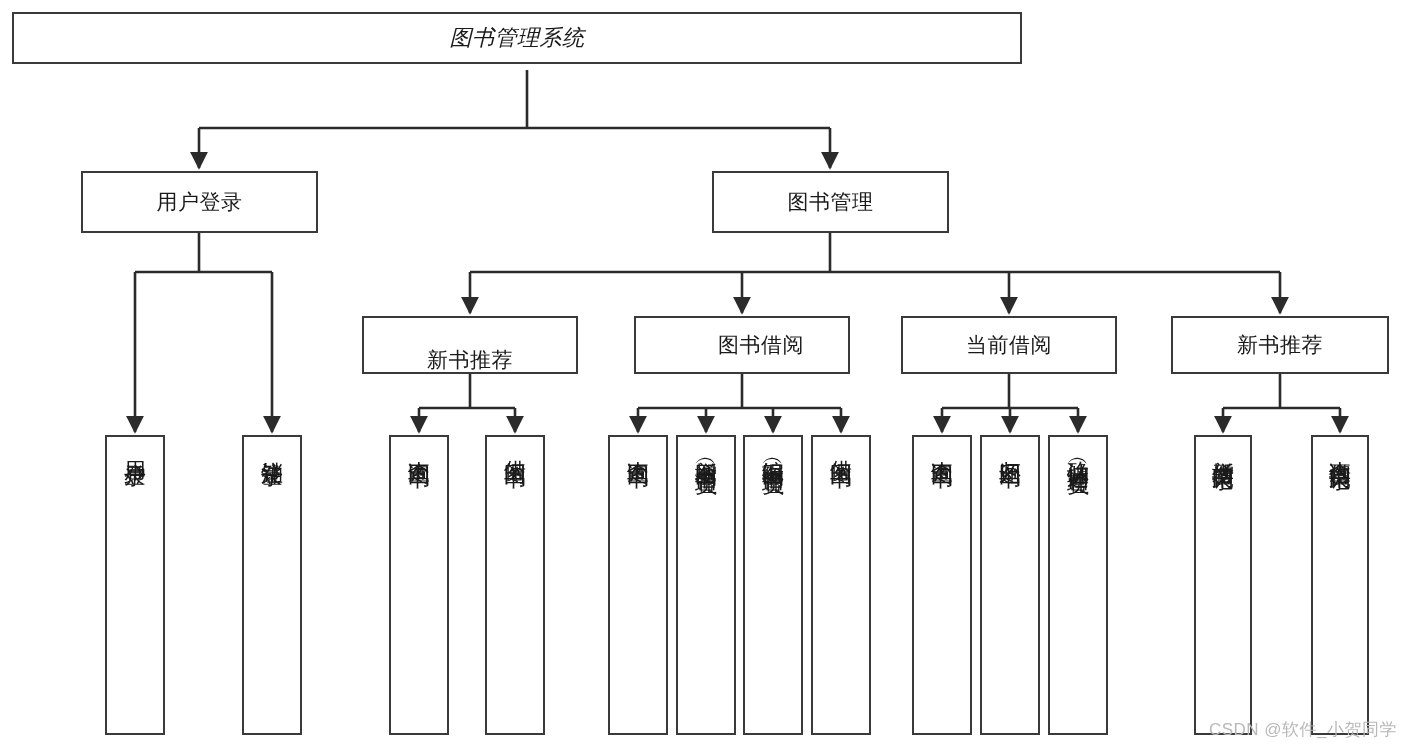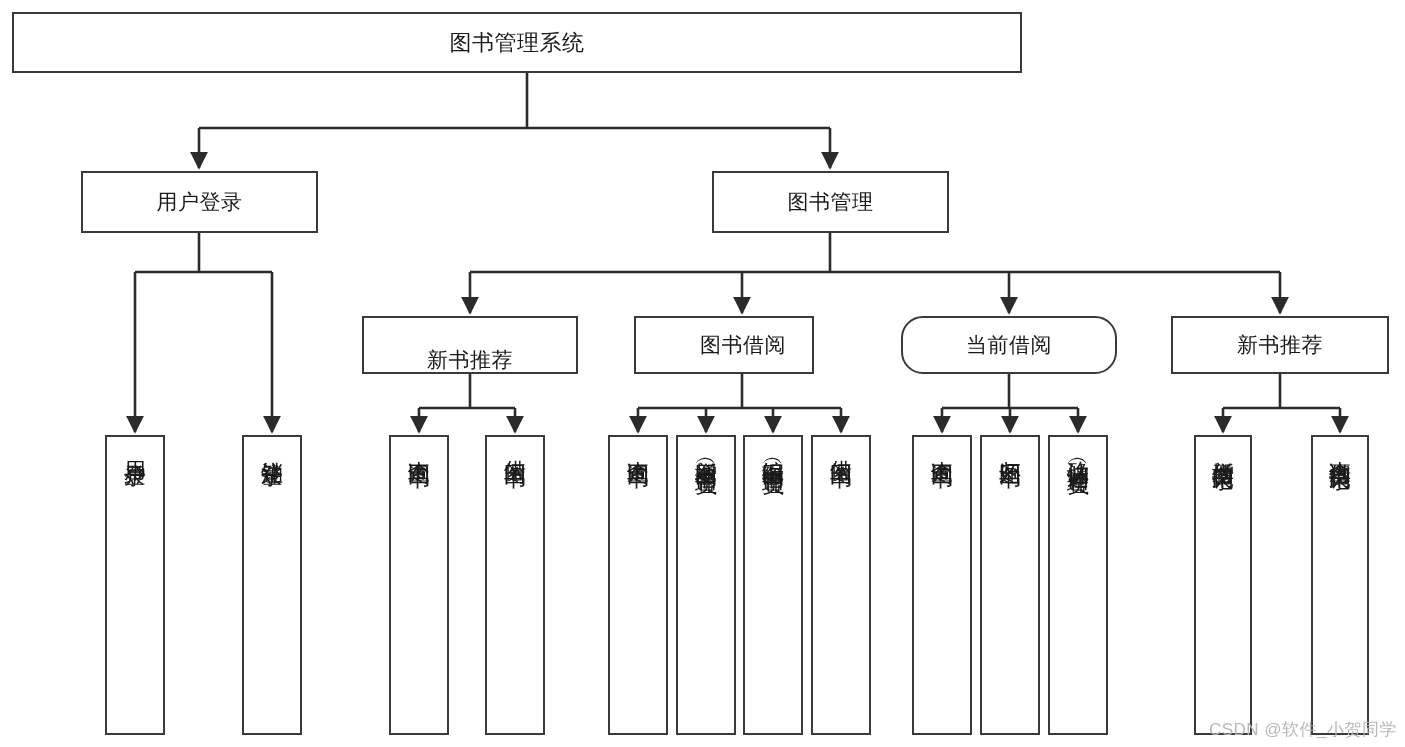--- a/index.html
+++ b/index.html
@@ -122,38 +122,38 @@
       <path d="M 1010 408 L 1010 432" marker-end="url(#arrow)"></path>
       <path d="M 1078 408 L 1078 432" marker-end="url(#arrow)"></path>
 
       <path d="M 1280 374 L 1280 408"></path>
       <path d="M 1223 408 L 1340 408"></path>
       <path d="M 1223 408 L 1223 432" marker-end="url(#arrow)"></path>
       <path d="M 1340 408 L 1340 432" marker-end="url(#arrow)"></path>
     </g>
   </svg>
 
-  <div class="node horiz" id="n-root" style="left:12px; top:12px; width:1010px; height:61px;">
+  <div class="node horiz" id="n-root" style="left:12px; top:12px; width:1010px; height:52px;font-style:italic;">
     <span class="lbl">图书管理系统</span>
   </div>
 
   <div class="node horiz" style="left:81px; top:171px; width:237px; height:62px;">
     <span class="lbl">用户登录</span>
   </div>
   <div class="node horiz" style="left:712px; top:171px; width:237px; height:62px;">
     <span class="lbl">图书管理</span>
   </div>
 
   <div class="node horiz" style="left:362px; top:316px; width:216px; height:58px;align-items:flex-end;">
     <span class="lbl">新书推荐</span>
   </div>
-  <div class="node horiz" style="left:634px; top:316px; width:180px; height:58px;padding-left:38px;">
+  <div class="node horiz" style="left:634px; top:316px; width:216px; height:58px;padding-left:38px;">
     <span class="lbl">图书借阅</span>
   </div>
-  <div class="node horiz" style="left:901px; top:316px; width:216px; height:58px;border-radius:22px;">
+  <div class="node horiz" style="left:901px; top:316px; width:216px; height:58px;">
     <span class="lbl">当前借阅</span>
   </div>
   <div class="node horiz" style="left:1171px; top:316px; width:218px; height:58px;">
     <span class="lbl">新书推荐</span>
   </div>
 
   <div class="node vert" style="left:105px; top:435px; width:60px; height:300px;">
     <span class="lbl">用户登录</span>
   </div>
   <div class="node vert" style="left:242px; top:435px; width:60px; height:300px;">

